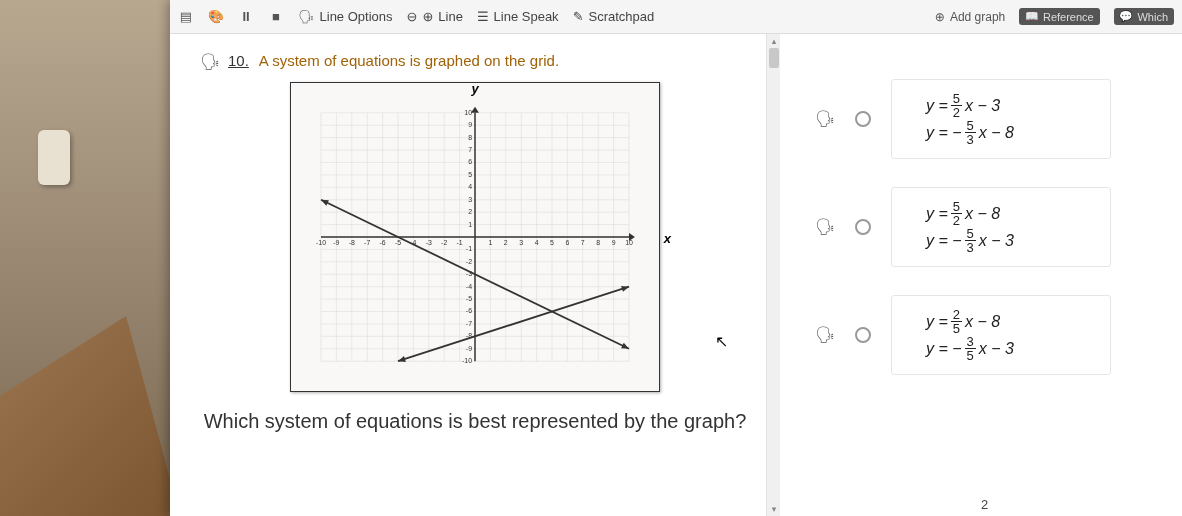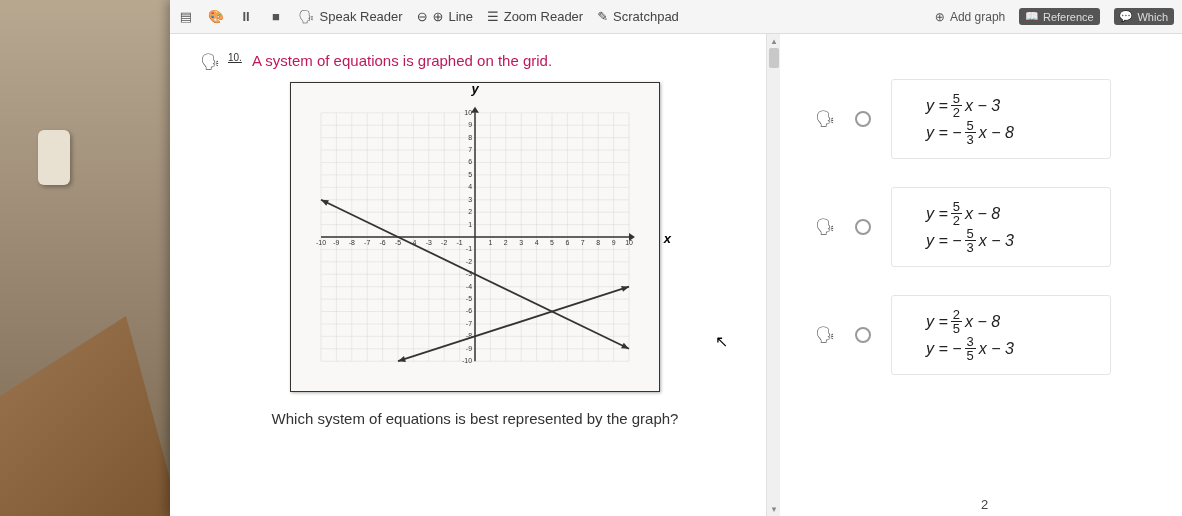--- a/index.html
+++ b/index.html
@@ -19,29 +19,29 @@
     .ref-pill { background: #555; color: #ddd; padding: 2px 6px; border-radius: 3px; font-size: 11px; display: flex; align-items: center; gap: 4px;}
     
     .content { display: flex; height: calc(100% - 34px); }
     .question-pane { flex: 0 0 610px; padding: 18px 30px; position: relative; overflow-y: auto; }
     .scroll-track { position: absolute; right: 0; top: 0; width: 14px; height: 100%; background: #f0f0f0; border-left: 1px solid #e0e0e0; }
     .scroll-thumb { position: absolute; top: 2px; left: 2px; width: 10px; height: 20px; background: #c8c8c8; border-radius: 2px;}
     .scroll-arrow { position: absolute; width: 10px; height: 10px; left: 2px; font-size: 9px; color: #888; text-align: center; line-height:10px;}
     
     .q-header { display: flex; align-items: flex-start; gap: 10px; margin-bottom: 12px; }
     .speak-small { width: 18px; height: 18px; color: #555; }
-    .q-num { font-size: 10px; color: #333; text-decoration: underline; }
-    .q-text { font-size: 15px; color: #be185d; }
+    .q-num { font-size: 15px; color: #333; text-decoration: underline; }
+    .q-text { font-size: 15px; color: #a16207; }
     
     .graph-wrap { display: flex; justify-content: center; margin: 8px 0 18px; }
     .graph-container { position: relative; width: 370px; height: 310px; background: #f9f8f6; border: 1px solid #333; box-shadow: 1px 1px 3px rgba(0,0,0,0.3); }
     .axis-label-y { position: absolute; top: -2px; left: 50%; transform: translateX(-50%); font-weight: bold; font-size: 13px; font-style: italic;}
     .axis-label-x { position: absolute; right: -12px; top: 48%; font-weight: bold; font-size: 13px; font-style: italic;}
     
-    .sub-q { text-align: center; font-size: 15px; color: #333; margin-top: 0; }
+    .sub-q { text-align: center; font-size: 20px; color: #333; margin-top: 0; }
     
     .answer-pane { flex: 1; padding: 45px 20px 10px 35px; position: relative; }
     .answer-row { display: flex; align-items: center; gap: 20px; margin-bottom: 28px; }
     .speak-ans { width: 20px; height: 20px; color: #555; flex-shrink: 0; cursor: pointer;}
     .radio { width: 16px; height: 16px; border: 2px solid #999; border-radius: 50%; flex-shrink: 0; cursor: pointer; background: #fff;}
     .answer-box { border: 1px solid #e5e5e5; border-radius: 3px; padding: 12px 34px; min-width: 220px; font-size: 16px; color: #222; line-height: 1.5; cursor: pointer;}
     .eq { white-space: nowrap; display: flex; align-items: center; gap: 2px;}
     .frac { display: inline-flex; flex-direction: column; align-items: center; font-size: 13px; line-height: 1; vertical-align: middle; margin: 0 1px; }
     .frac .n { border-bottom: 1px solid #222; padding: 0 2px; }
     .frac .d { padding: 0 2px; }
@@ -66,30 +66,30 @@
 <div class="app-window">
   <div class="toolbar">
     <span class="toolbar-icon">▤</span>
     <span class="toolbar-icon">🎨</span>
     <span class="toolbar-icon">
         <b>II</b>
       </span>
     <span class="toolbar-icon">■</span>
     <span class="toolbar-item">
       <span>🗣</span>
-      <span>Speak Reader</span>
+      <span>Line Options</span>
     </span>
     <span class="toolbar-item">
       <span>⊖</span>
       <span>⊕</span>
       <span>Line</span>
     </span>
     <span class="toolbar-item">
       <span>☰</span>
-      <span>Zoom Reader</span>
+      <span>Line Speak</span>
     </span>
     <span class="toolbar-item">
       <span>✎</span>
       <span>Scratchpad</span>
     </span>
     <span class="toolbar-spacer"></span>
     <div class="toolbar-right">
       <span class="toolbar-item">
         <span>⊕</span>
         <span>Add graph</span>

